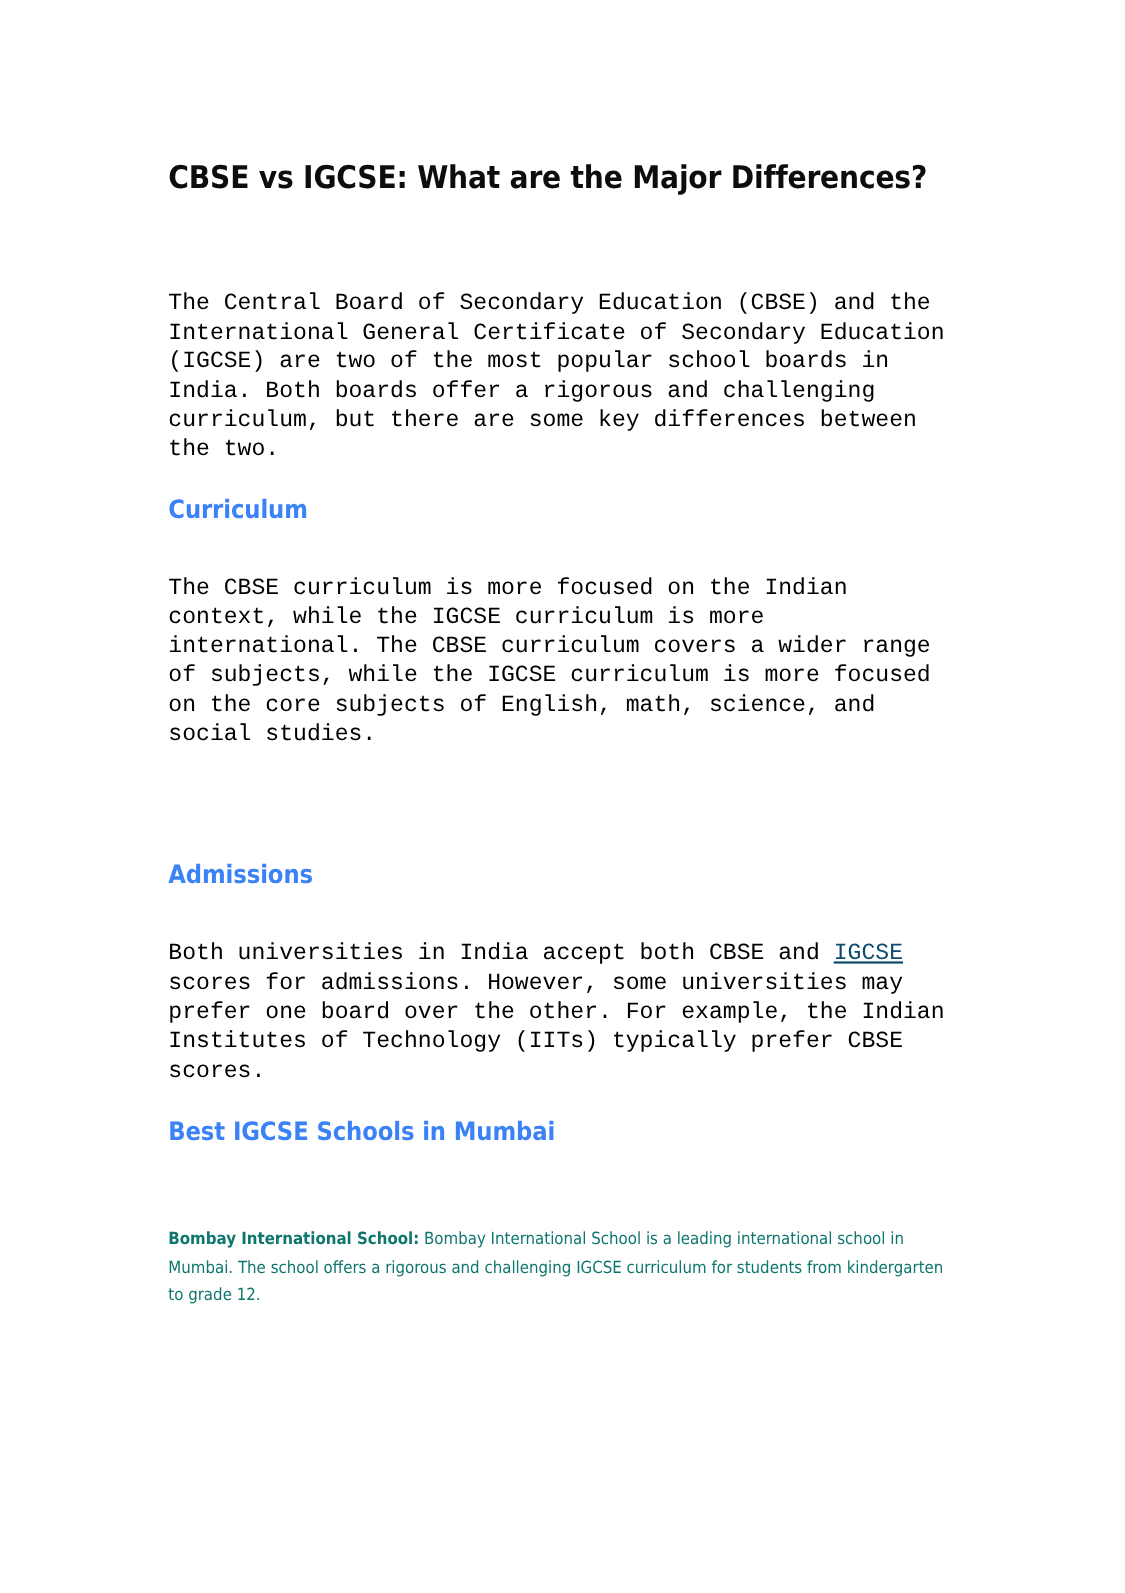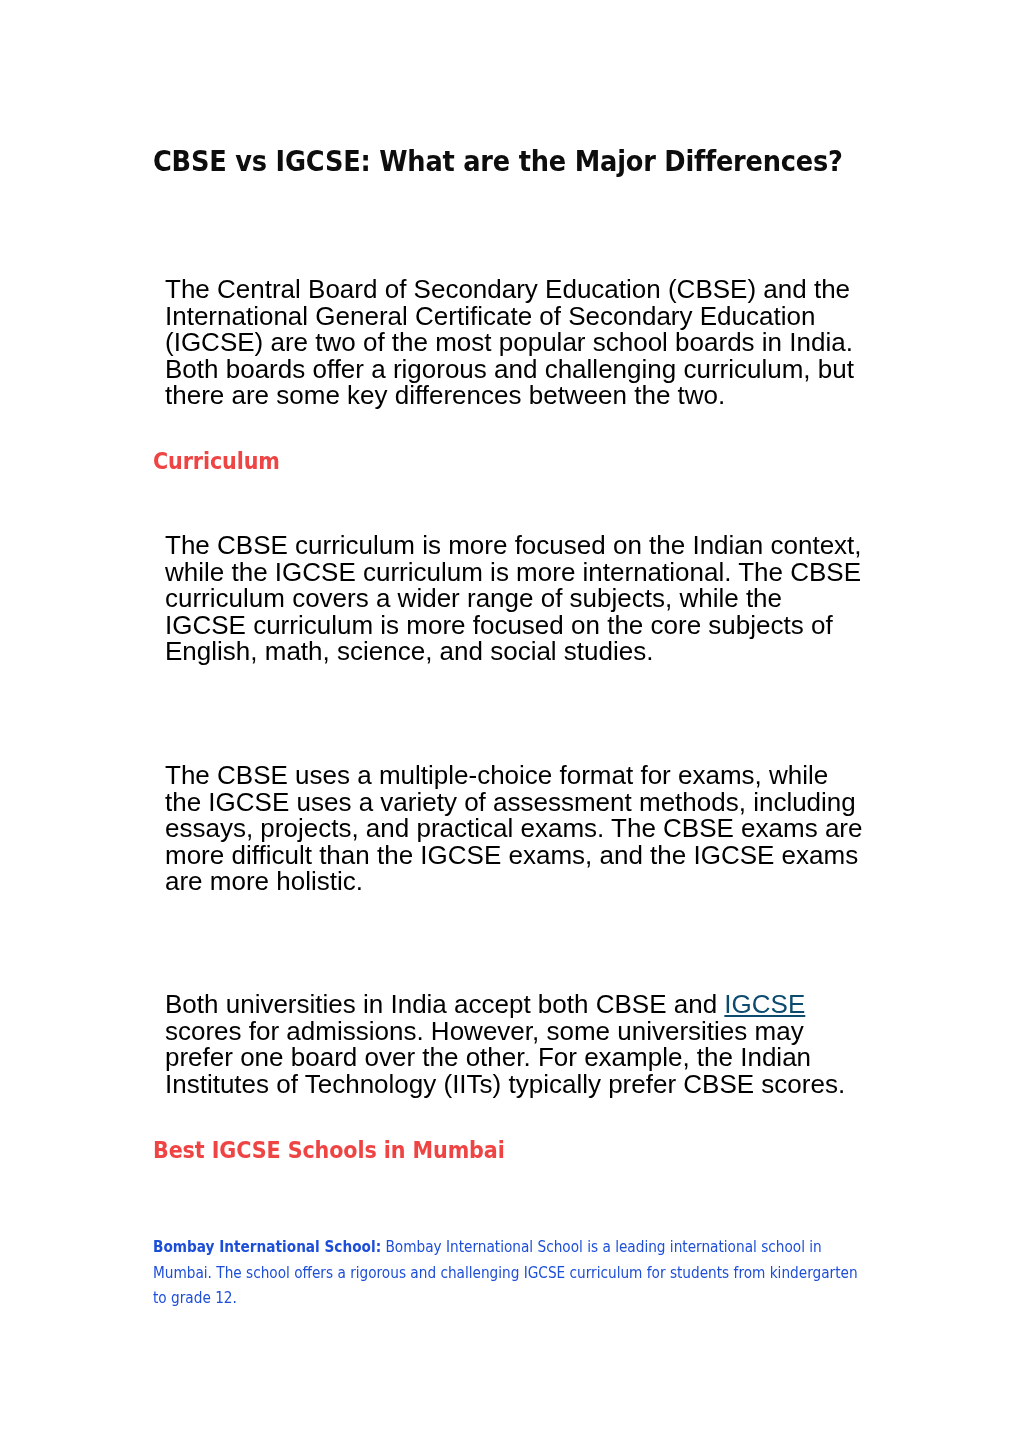--- a/index.html
+++ b/index.html
@@ -46,43 +46,43 @@
     white-space: nowrap;
   }
 
   
   .section-heading {
     font-family: "DejaVu Sans Condensed", "Liberation Sans Narrow", "Liberation Sans", sans-serif;
     font-weight: bold;
     font-size: 23px;
     line-height: 28px;
     letter-spacing: -0.1px;
-    color: #ef4444;
+    color: #3b82f6;
     margin: 0;
     padding: 0;
     white-space: nowrap;
   }
 
   
   .body-para {
-    font-family: Liberation Sans, sans-serif;
-    font-size: 26px;
+    font-family: Liberation Mono, monospace;
+    font-size: 21px;
     line-height: 26.6px;
     color: #000000;
-    margin: 12px;
+    margin: 0;
     padding: 0;
     text-align: left;
   }
 
   
   .note-para {
     font-family: "DejaVu Sans Condensed", "Liberation Sans Narrow", "Liberation Sans", sans-serif;
     font-size: 15.2px;
     line-height: 25.5px;
-    color: #1d4ed8;
+    color: #0f766e;
     margin: 0;
     padding: 0;
     text-align: left;
   }
   .note-lead {
     font-weight: bold;
   }
 
   a.doclink, .doclink {
     color: #0c4a6e;
@@ -121,24 +121,24 @@
 
     <div class="sp-h1-to-p2"></div>
 
     <p class="body-para">The CBSE curriculum is more focused on the Indian context, while the IGCSE curriculum is more international. The CBSE curriculum covers a wider range of subjects, while the IGCSE curriculum is more focused on the core subjects of English, math, science, and social studies.</p>
 
     <div class="sp-p2-to-h2"></div>
 
 
     <div class="sp-h2-to-p3"></div>
 
-    <p class="body-para">The CBSE uses a multiple-choice format for exams, while the IGCSE uses a variety of assessment methods, including essays, projects, and practical exams. The CBSE exams are more difficult than the IGCSE exams, and the IGCSE exams are more holistic.</p>
 
     <div class="sp-p3-to-h3"></div>
 
+    <h2 class="section-heading">Admissions</h2>
 
     <div class="sp-h3-to-p4"></div>
 
     <p class="body-para"><span>Both universities in India accept both CBSE and </span><a class="doclink" href="#">IGCSE </a><span>scores for admissions. However, some universities may prefer one board over the other. For example, the Indian Institutes of Technology (IITs) typically prefer CBSE scores.</span></p>
 
     <div class="sp-p4-to-h4"></div>
 
     <h2 class="section-heading">Best IGCSE Schools in Mumbai</h2>
 
     <div class="sp-h4-to-p5"></div>

